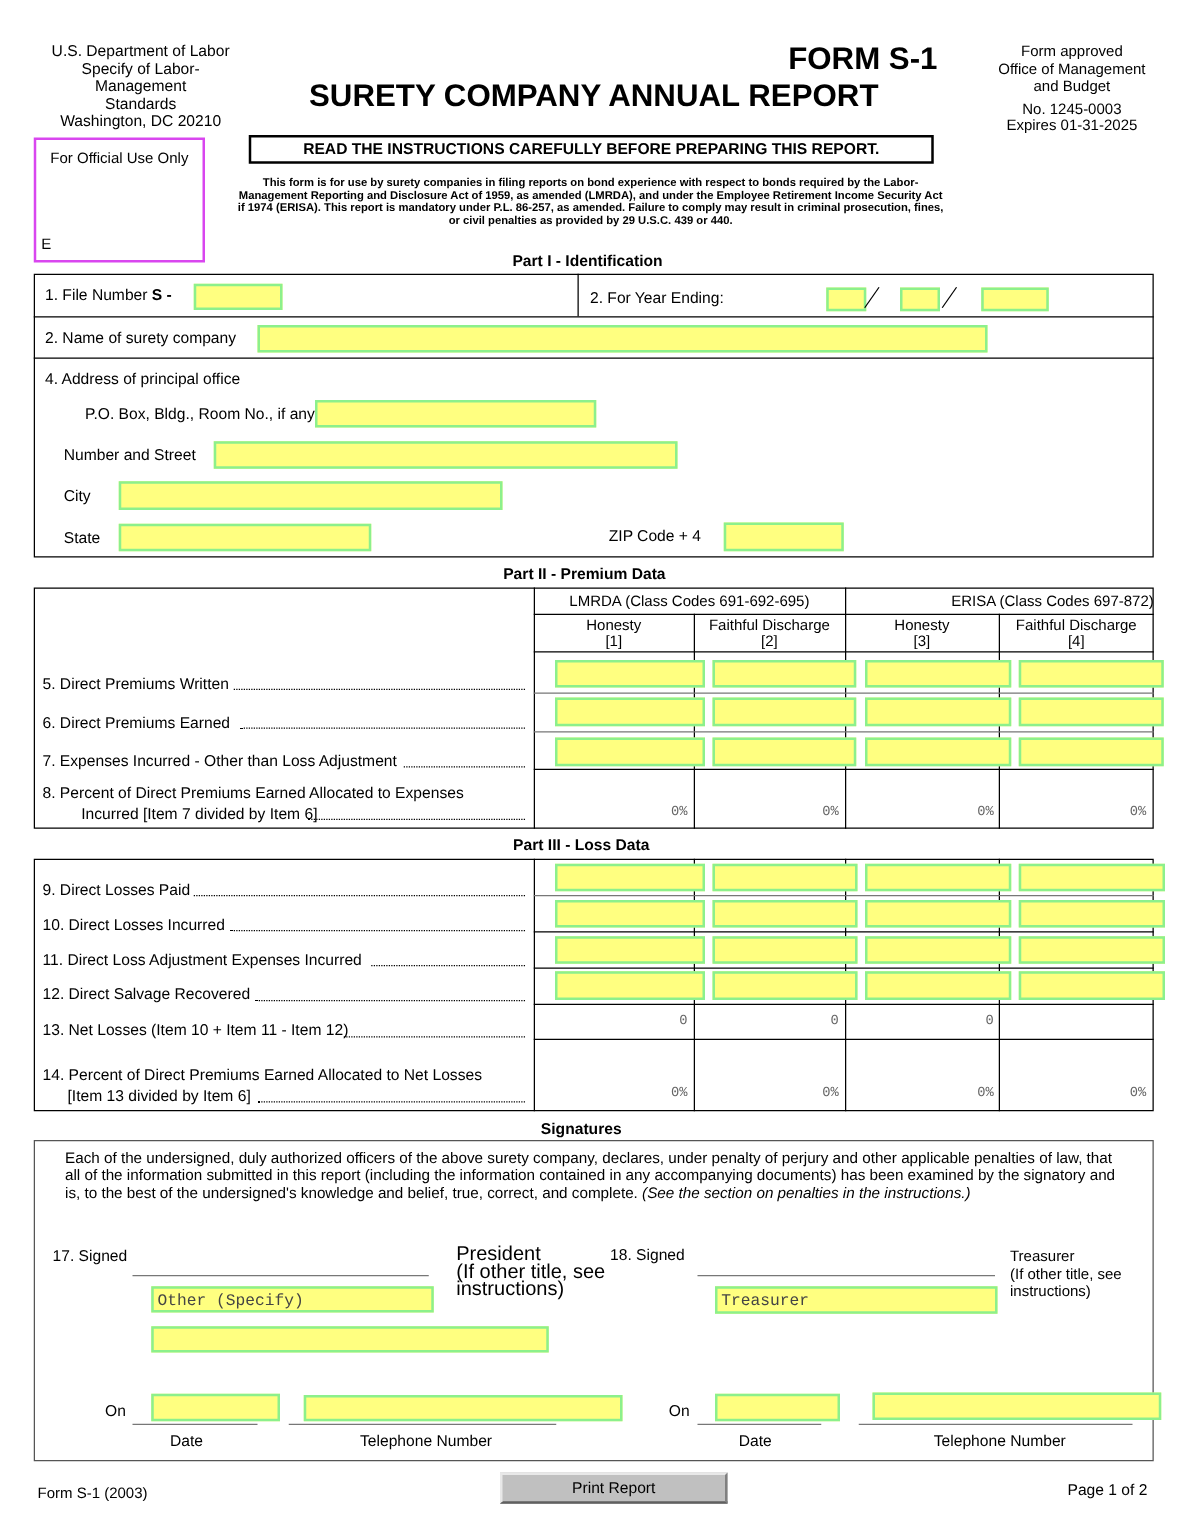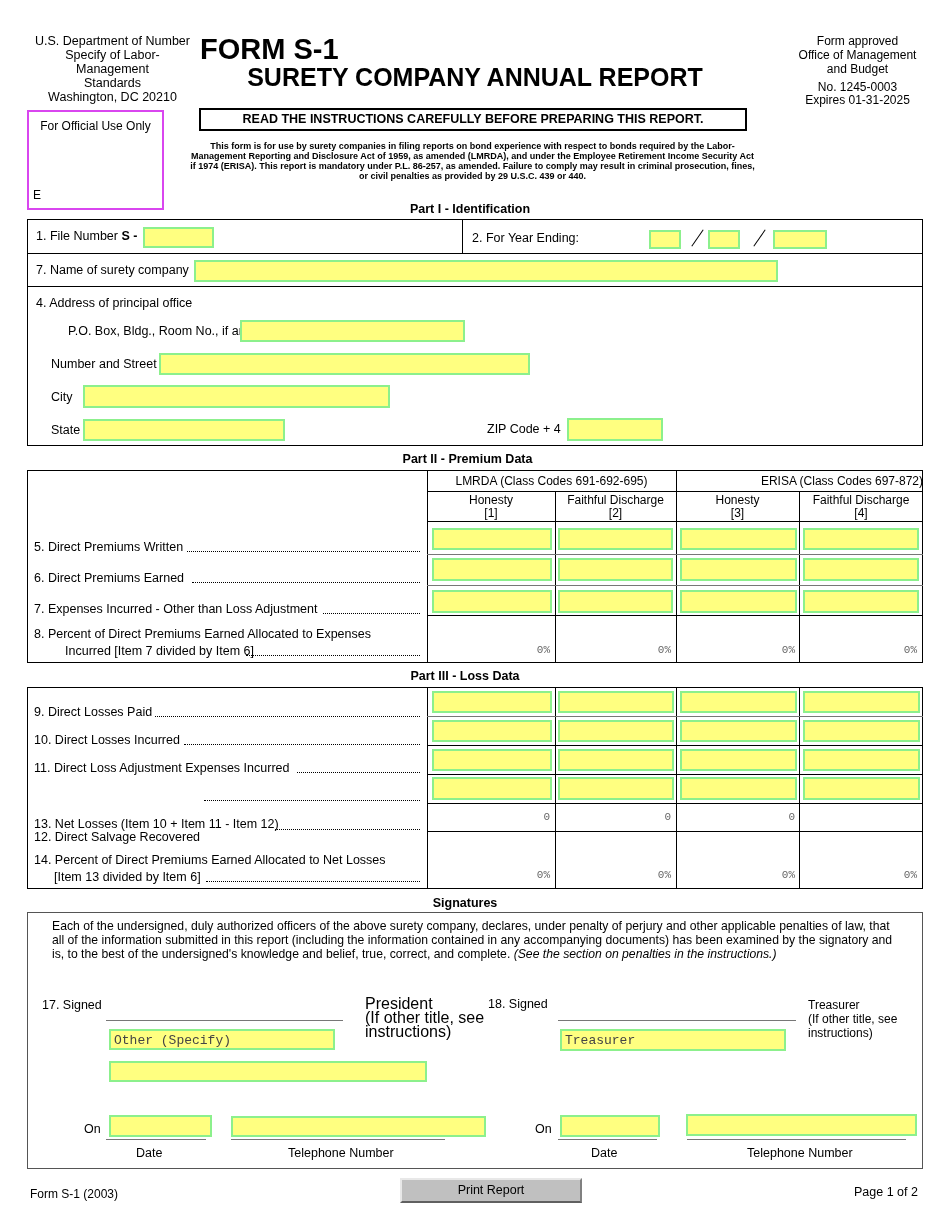--- a/index.html
+++ b/index.html
@@ -5,24 +5,24 @@
   * { box-sizing: border-box; }
   html, body { margin: 0; padding: 0; background: #ffffff; }
   body {
     width: 950px; height: 1230px; position: relative; overflow: hidden;
     font-family: "Liberation Sans", "DejaVu Sans", sans-serif; color: #000;
   }
   .abs { position: absolute; }
   .fld {
     position: absolute; background: #ffff80; border: 2px solid #8cf08c;
     font-family: "Liberation Mono", "DejaVu Sans Mono", monospace; font-size: 13px;
-    color: #444; padding: 2px 3px; line-height: 16px; white-space: nowrap; overflow: hidden;
+    color: #444; padding: 2px 3px; line-height: 16px; white-space: nowrap; overflow: hidden; margin-left: 12px;
   }
   .agency { left: 30px; top: 34px; width: 165px; text-align: center; font-size: 12.5px; line-height: 14px; }
-  .title1 { left: 200px; top: 33px; width: 550px; text-align: left; font-size: 29px; font-weight: bold; }
+  .title1 { left: 200px; top: 33px; width: 550px; text-align: right; font-size: 25px; font-weight: bold; }
   .title2 { left: 200px; top: 63px; width: 550px; text-align: center; font-size: 25px; font-weight: bold; }
   .omb { left: 795px; top: 34px; width: 125px; text-align: center; font-size: 12px; line-height: 14px; }
   .omb2 { left: 795px; top: 81px; width: 125px; text-align: center; font-size: 12px; line-height: 13px; }
   .official { left: 27px; top: 110px; width: 137px; height: 100px; border: 2px solid #d946ef; font-size: 12px; }
   .official .lab { text-align: center; margin-top: 7px; }
   .official .e { position: absolute; left: 4px; bottom: 6px; font-size: 12px; }
   .readbox { left: 199px; top: 108px; width: 548px; height: 23px; border: 2px solid #000; text-align: center; font-weight: bold; font-size: 12.5px; line-height: 19px; }
   .notice { left: 190px; top: 141px; width: 565px; text-align: center; font-weight: bold; font-size: 9px; line-height: 10px; }
   .section-title { text-align: center; font-weight: bold; font-size: 12.5px; }
   .box { position: absolute; border: 1px solid #000; }
@@ -38,21 +38,21 @@
     left: 400px; top: 1178px; width: 182px; height: 25px; background: #c0c0c0;
     border: 2px solid; border-color: #e8e8e8 #808080 #606060 #e8e8e8;
     font-size: 12.5px; text-align: center; line-height: 20px; cursor: pointer;
   }
   .italic { font-style: italic; }
 </style>
 </head>
 <body>
 
 <div class="abs agency">
-  <div>U.S. Department of Number</div>
+  <div>U.S. Department of Labor</div>
   <div>Specify of Labor-Management</div>
   <div>Standards</div>
   <div>Washington, DC 20210</div>
 </div>
 <div class="abs title1">FORM S-1</div>
 <div class="abs title2">SURETY COMPANY ANNUAL REPORT</div>
 <div class="abs omb">
   <div>Form approved</div>
   <div>Office of Management</div>
   <div>and Budget</div>
@@ -78,21 +78,21 @@
 <div class="lbl" style="left:36px;top:229px;"><span>1. File Number </span><b>S -</b></div>
 <div class="fld" style="left:143px;top:227px;width:71px;height:21px;"></div>
 
 <div class="lbl" style="left:472px;top:231px;">2. For Year Ending:</div>
 <div class="fld" style="left:649px;top:230px;width:32px;height:19px;"></div>
 <div class="slash" style="left:697px;top:228px;"></div>
 <div class="fld" style="left:708px;top:230px;width:32px;height:19px;"></div>
 <div class="slash" style="left:759px;top:228px;"></div>
 <div class="fld" style="left:773px;top:230px;width:54px;height:19px;"></div>
 
-<div class="lbl" style="left:36px;top:263px;">7. Name of surety company</div>
+<div class="lbl" style="left:36px;top:263px;">2. Name of surety company</div>
 <div class="fld" style="left:194px;top:260px;width:584px;height:22px;"></div>
 
 <div class="lbl" style="left:36px;top:296px;">4. Address of principal office</div>
 <div class="lbl" style="left:68px;top:324px;">P.O. Box, Bldg., Room No., if any</div>
 <div class="fld" style="left:240px;top:320px;width:225px;height:22px;"></div>
 <div class="lbl" style="left:51px;top:357px;">Number and Street</div>
 <div class="fld" style="left:159px;top:353px;width:371px;height:22px;"></div>
 <div class="lbl" style="left:51px;top:390px;">City</div>
 <div class="fld" style="left:83px;top:385px;width:307px;height:23px;"></div>
 <div class="lbl" style="left:51px;top:423px;">State</div>
@@ -187,21 +187,21 @@
 <div class="fld" style="left:680px;top:720px;width:117px;height:22px;"></div>
 <div class="fld" style="left:803px;top:720px;width:117px;height:22px;"></div>
 
 <div class="lbl" style="left:34px;top:761px;">11. Direct Loss Adjustment Expenses Incurred</div>
 <div class="dots" style="left:297px;top:772px;width:123px;"></div>
 <div class="fld" style="left:432px;top:749px;width:120px;height:22px;"></div>
 <div class="fld" style="left:558px;top:749px;width:116px;height:22px;"></div>
 <div class="fld" style="left:680px;top:749px;width:117px;height:22px;"></div>
 <div class="fld" style="left:803px;top:749px;width:117px;height:22px;"></div>
 
-<div class="lbl" style="left:34px;top:830px;">12. Direct Salvage Recovered</div>
+<div class="lbl" style="left:34px;top:788px;">12. Direct Salvage Recovered</div>
 <div class="dots" style="left:204px;top:800px;width:216px;"></div>
 <div class="fld" style="left:432px;top:777px;width:120px;height:23px;"></div>
 <div class="fld" style="left:558px;top:777px;width:116px;height:23px;"></div>
 <div class="fld" style="left:680px;top:777px;width:117px;height:23px;"></div>
 <div class="fld" style="left:803px;top:777px;width:117px;height:23px;"></div>
 
 <div class="lbl" style="left:34px;top:817px;">13. Net Losses (Item 10 + Item 11 - Item 12)</div>
 <div class="dots" style="left:275px;top:829px;width:145px;"></div>
 <div class="calc" style="left:432px;top:811px;width:118px;">0</div>
 <div class="calc" style="left:558px;top:811px;width:113px;">0</div>

